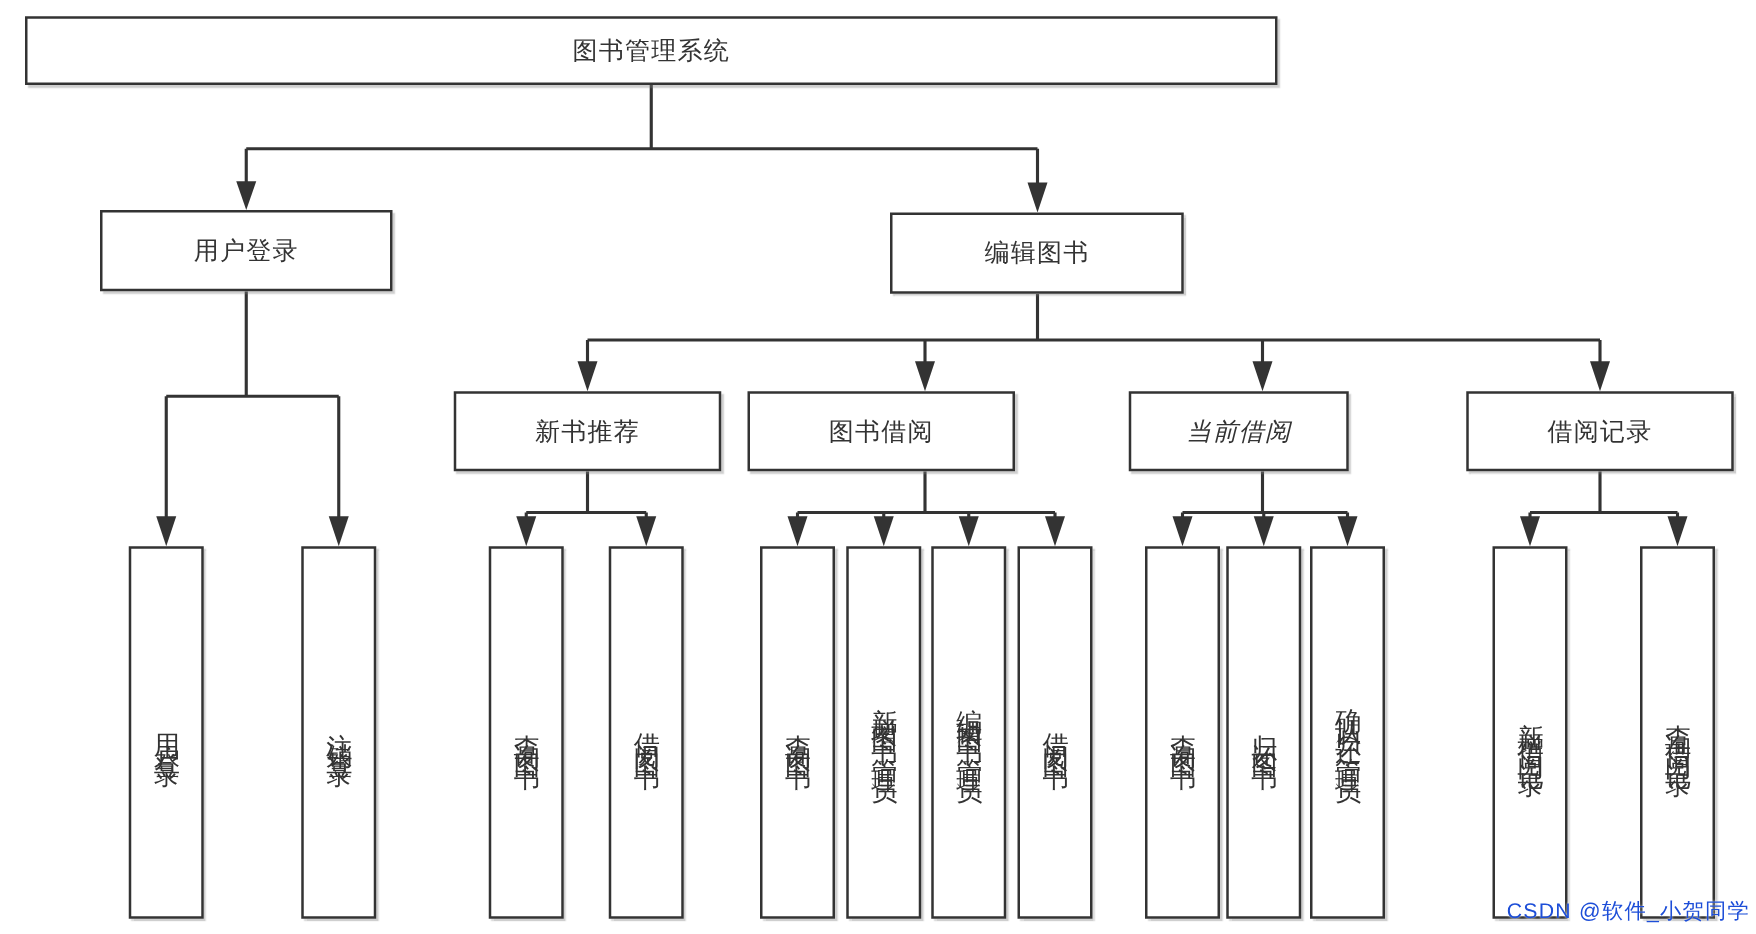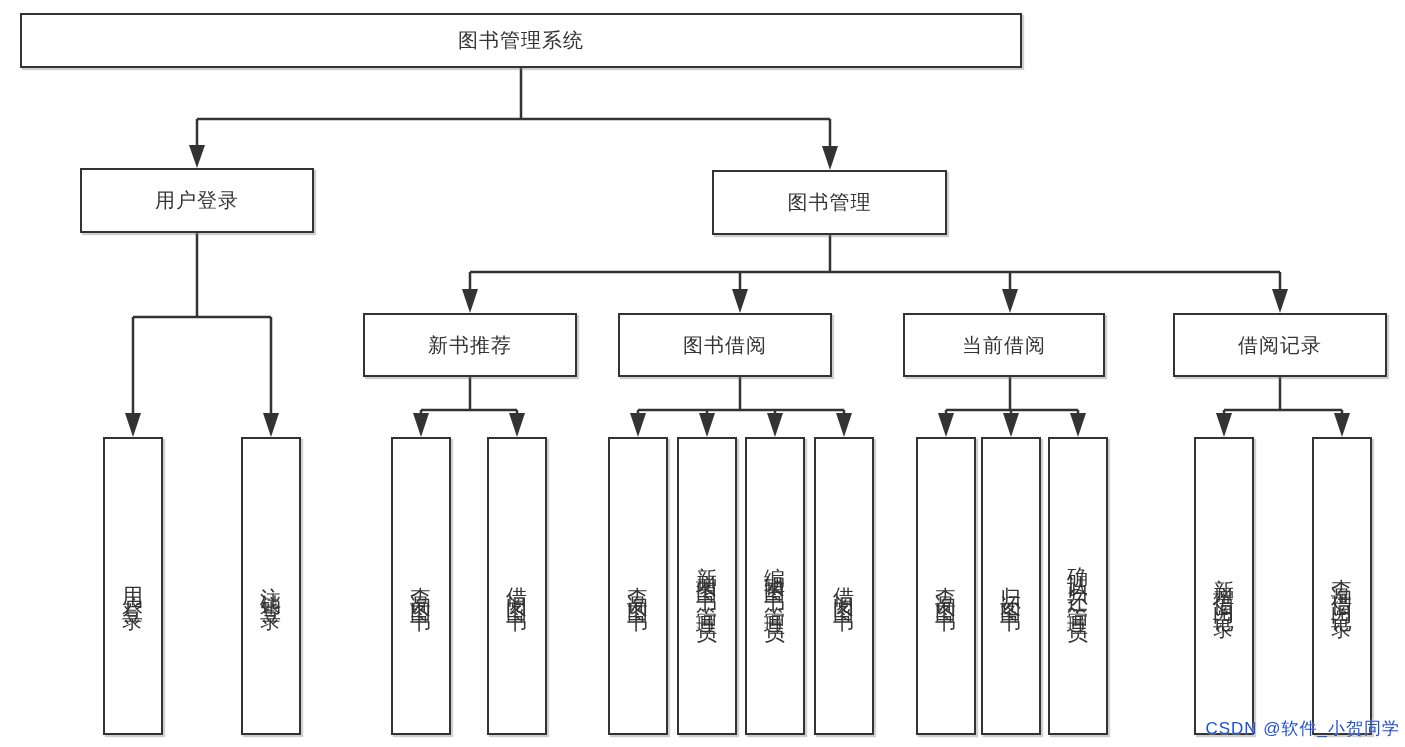--- a/index.html
+++ b/index.html
@@ -43,22 +43,22 @@
     text-orientation: mixed;
     font-size: 21px;
     letter-spacing: 8px;
     line-height: 1;
   }
   
   .n-root  { left: 20px;   top: 13px;  width: 1002px; height: 55px; }
   .n-l2a   { left: 80px;   top: 168px; width: 234px;  height: 65px; }
   .n-l2b   { left: 712px;  top: 170px; width: 235px;  height: 65px; }
   .n-l3a   { left: 363px;  top: 313px; width: 214px;  height: 64px; text-align: right; }
-  .n-l3b   { left: 618px;  top: 313px; width: 214px;  height: 64px; }
-  .n-l3c   { left: 903px;  top: 313px; width: 202px;  height: 64px; }
+  .n-l3b   { left: 598px;  top: 313px; width: 214px;  height: 64px; }
+  .n-l3c   { left: 903px;  top: 313px; width: 176px;  height: 64px; font-style: italic; }
   .n-l3d   { left: 1173px; top: 313px; width: 214px;  height: 64px; }
   .leaf    { top: 437px; width: 60px; height: 298px; }
   .n-f0  { left: 103px; }
   .n-f1  { left: 241px; }
   .n-f2  { left: 391px; }
   .n-f3  { left: 487px; }
   .n-f4  { left: 608px; }
   .n-f5  { left: 677px; }
   .n-f6  { left: 745px; }
   .n-f7  { left: 814px; }
@@ -124,21 +124,21 @@
   </svg>
 
   <div class="box n-root">
     <span class="hlabel">图书管理系统</span>
   </div>
 
   <div class="box n-l2a">
     <span class="hlabel">用户登录</span>
   </div>
   <div class="box n-l2b">
-    <span class="hlabel">图书管理</span>
+    <span class="hlabel">编辑图书</span>
   </div>
 
   <div class="box n-l3a">
     <span class="hlabel">新书推荐</span>
   </div>
   <div class="box n-l3b">
     <span class="hlabel">图书借阅</span>
   </div>
   <div class="box n-l3c">
     <span class="hlabel">当前借阅</span>

